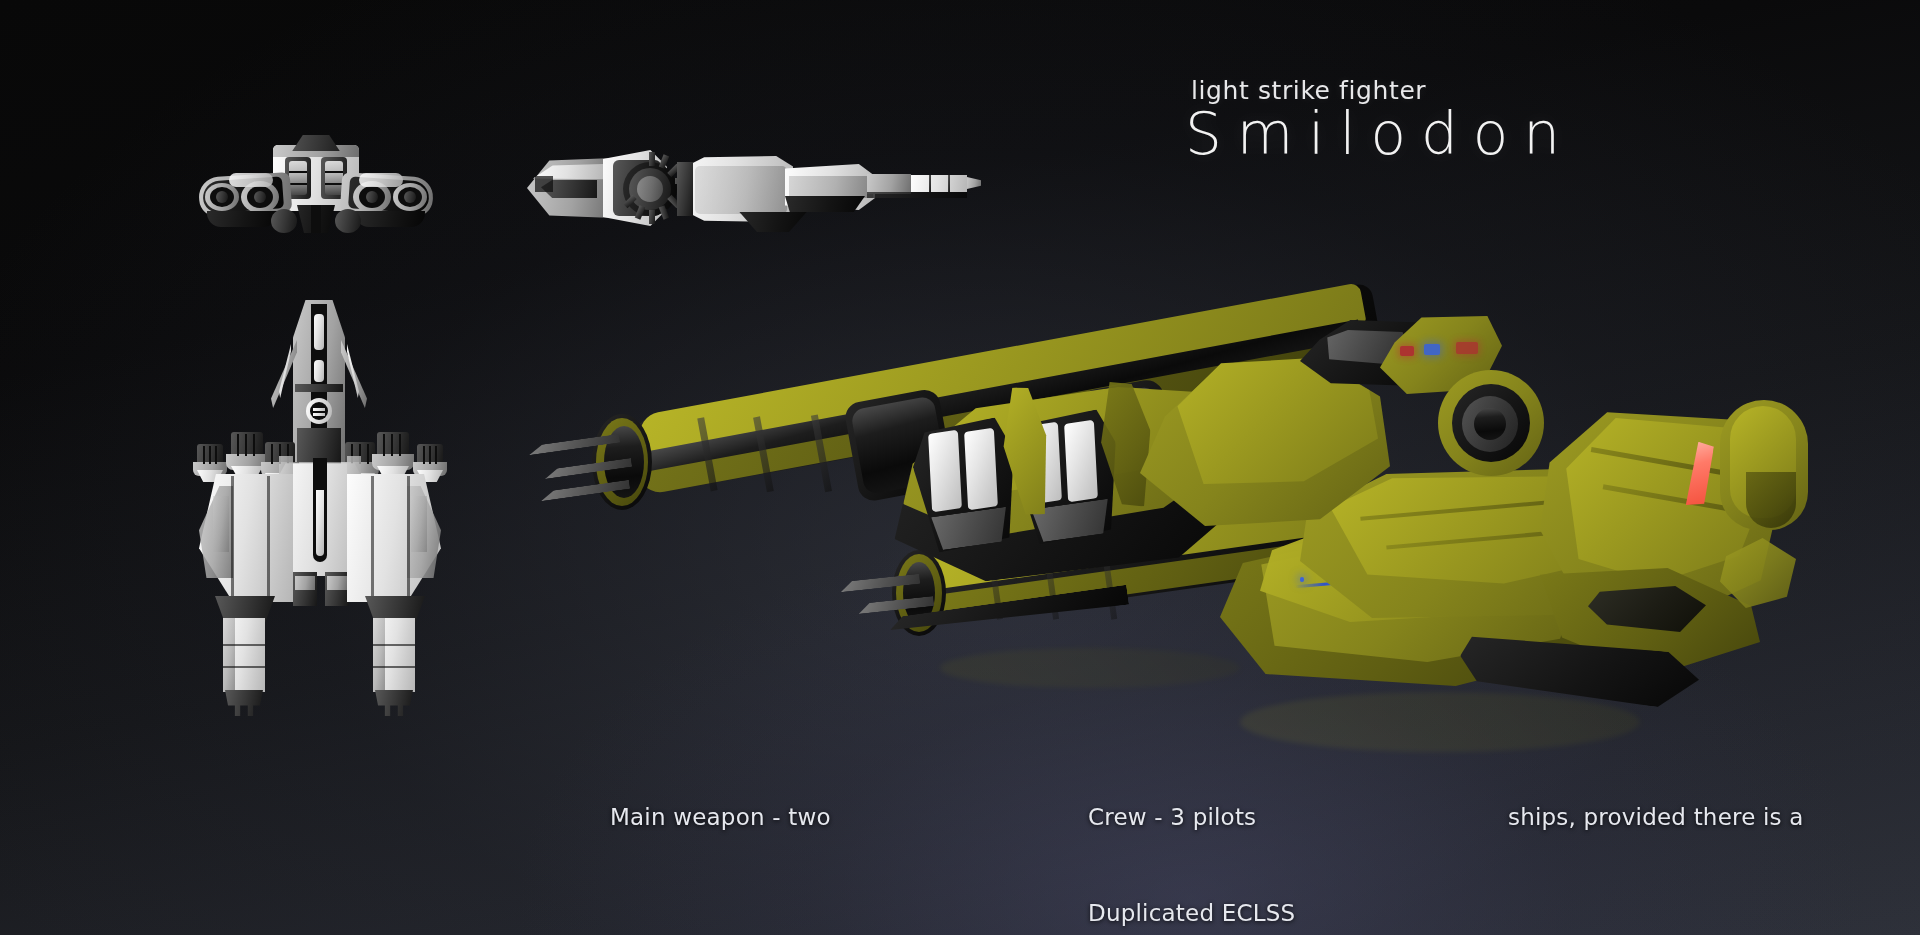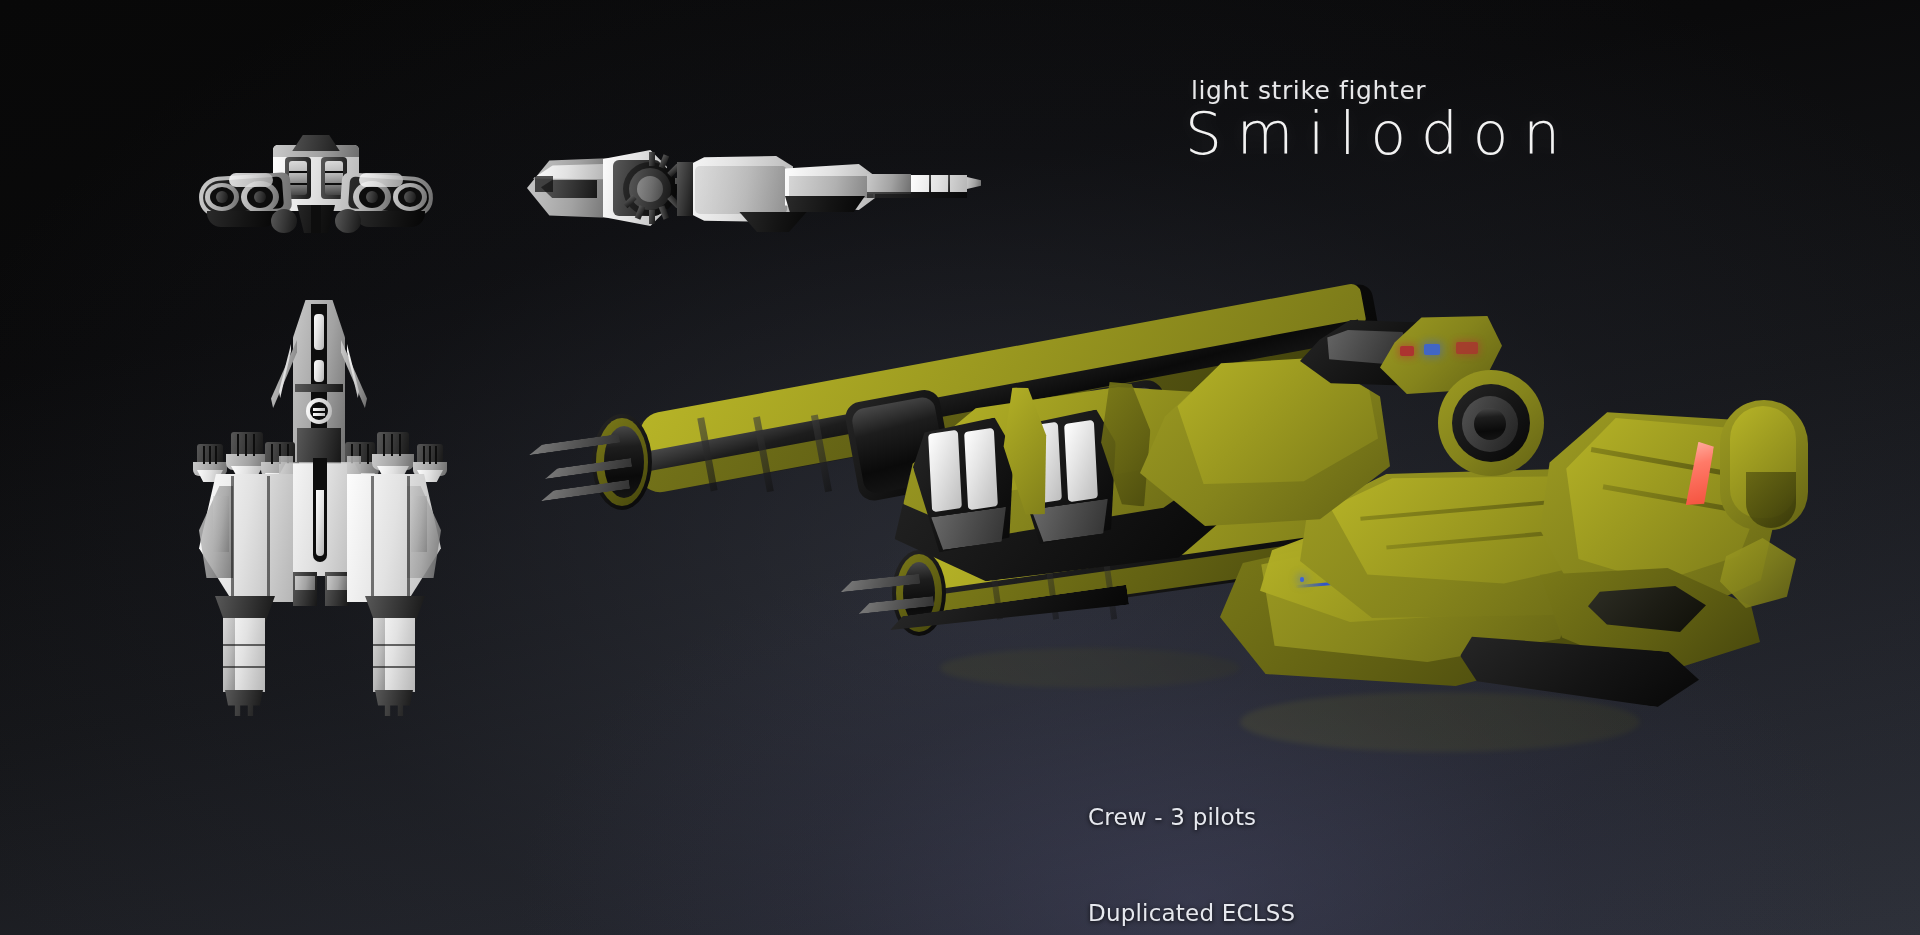--- a/index.html
+++ b/index.html
@@ -444,28 +444,30 @@
 
     <div class="pc k-base" style="left:860px; top:330px; width:240px; height:56px;
          transform:rotate(6deg); transform-origin:0 50%;
          clip-path:polygon(4% 10%,86% 0,100% 44%,84% 100%,8% 88%,0 46%);"></div>
 
     <div class="pc refl o-base" style="left:640px; top:392px; width:400px; height:60px; border-radius:50%;"></div>
     <div class="pc refl o-dim" style="left:340px; top:348px; width:300px; height:40px; border-radius:50%;"></div>
   </div>
 
   <div class="spec-col" id="spec-col-1">
+    <span class="spec-line">Main weapon - two</span>
     
     
   </div>
 
   <div class="spec-col" id="spec-col-2">
     <span class="spec-line">Crew - 3 pilots</span>
     <span class="spec-line">Duplicated ECLSS</span>
     
     
   </div>
 
   <div class="spec-col" id="spec-col-3">
+    <span class="spec-line">ships, provided there is a</span>
     
   </div>
 
 </div>
 
 </body></html>

